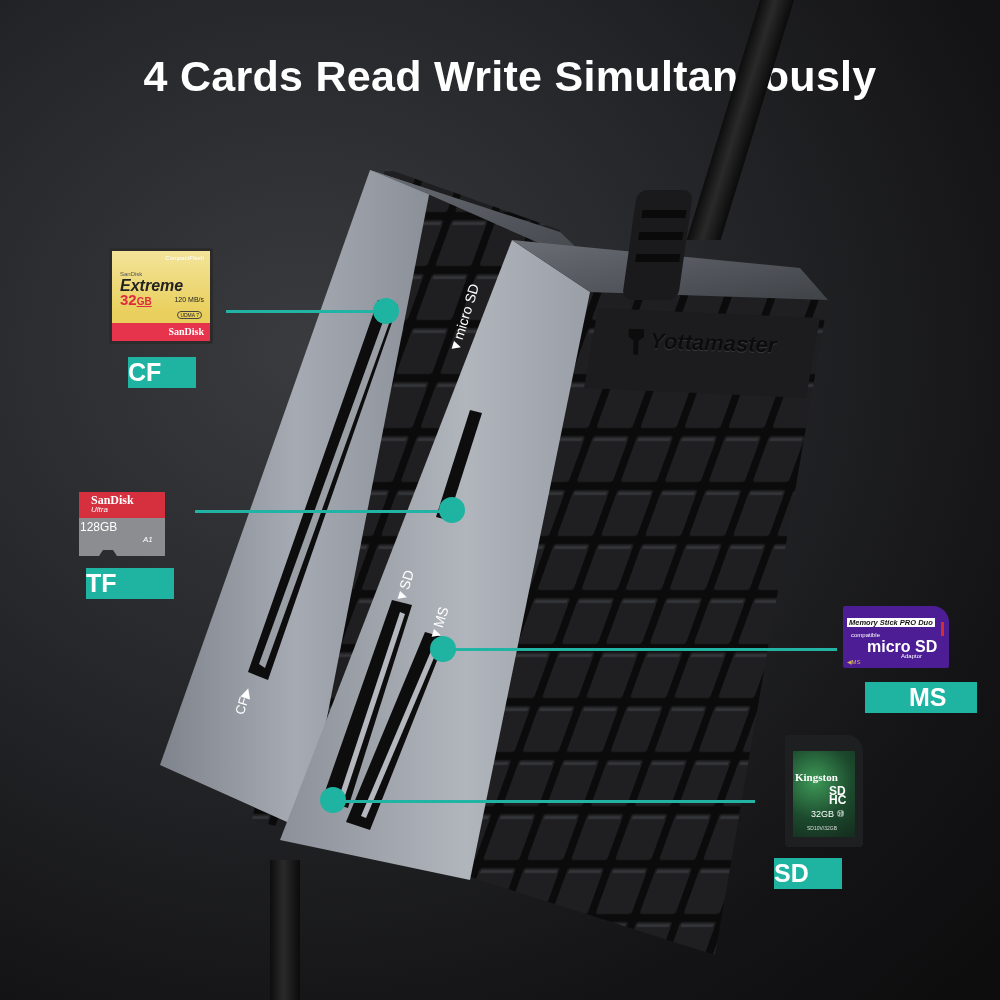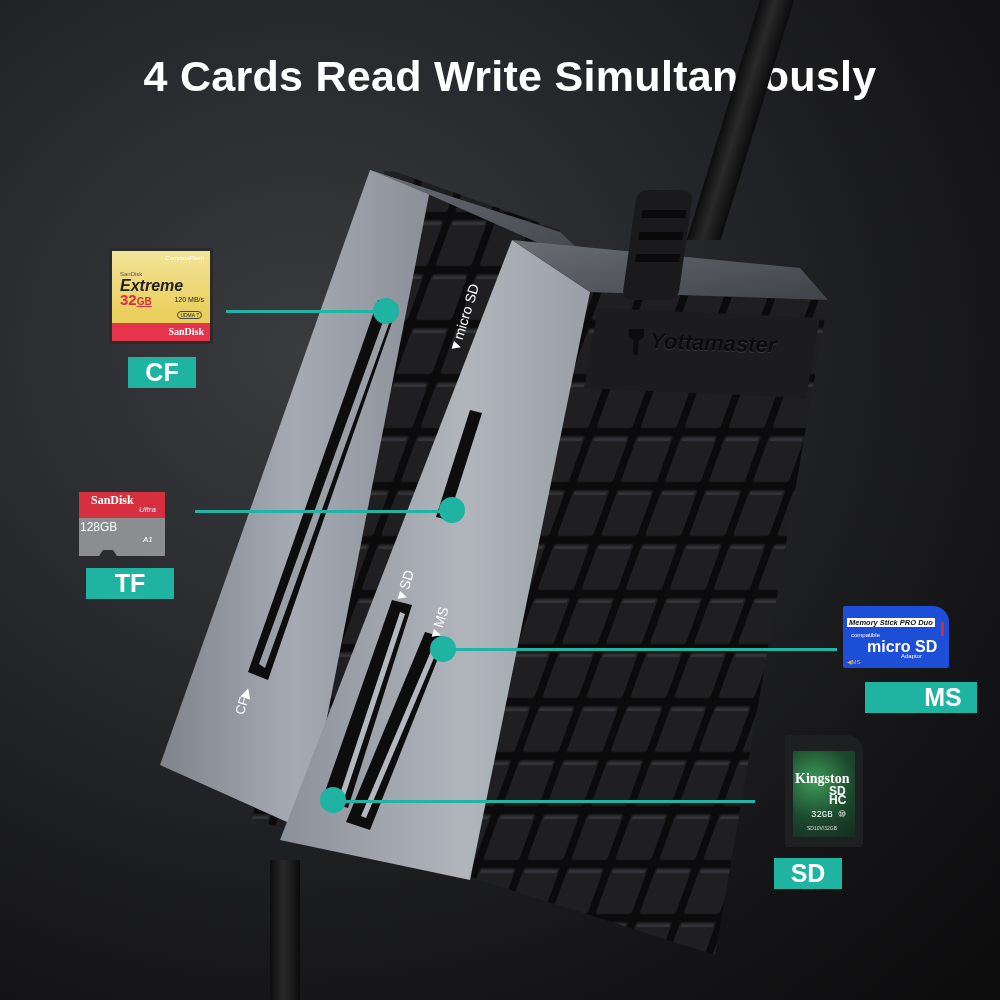--- a/index.html
+++ b/index.html
@@ -2,28 +2,28 @@
 <html><head>
 <meta charset="utf-8">
 <style>
   html,body{margin:0;padding:0;}
   body{width:1000px;height:1000px;overflow:hidden;position:relative;
     background:radial-gradient(ellipse at 30% 35%, #3a3b3e 0%, #26272a 40%, #141416 75%, #0c0c0d 100%);
     font-family:"Liberation Sans","DejaVu Sans",sans-serif;}
   .abs{position:absolute;}
   #headline{left:0;top:52px;width:1020px;text-align:center;color:#fff;font-weight:bold;font-size:43px;letter-spacing:0.3px;}
   
-  .badge{position:absolute;background:#1fb3a2;color:#fff;font-weight:bold;font-size:25px;text-align:center;line-height:31px;height:31px;}
+  .badge{position:absolute;background:#1fb3a2;color:#fff;font-weight:bold;font-size:25px;line-height:31px;height:31px;}
   .leader{position:absolute;height:3px;background:#21b3a3;}
   .dot{position:absolute;width:26px;height:26px;border-radius:50%;background:#1fb3a2;}
   
   .cf-card{left:109px;top:248px;width:104px;height:96px;background:linear-gradient(180deg,#f3e49a 0%,#e9cf5c 70%);border:3px solid #2b2b2b;box-sizing:border-box;border-radius:3px;}
   .cf-card .foot{position:absolute;left:0;right:0;bottom:0;height:18px;background:#e5344b;color:#fff;font-size:10px;text-align:right;padding-right:6px;line-height:18px;font-family:"Liberation Serif",serif;font-weight:bold;}
   .tf-card{left:77px;top:490px;width:90px;height:68px;}
-  .ms-card{left:843px;top:606px;width:106px;height:62px;background:#1d4ed8;border-radius:2px 16px 2px 2px;}
+  .ms-card{left:843px;top:606px;width:106px;height:62px;background:#4c1d95;border-radius:2px 16px 2px 2px;}
   .sd-card{left:785px;top:735px;width:78px;height:112px;background:#1e1f20;border-radius:3px 16px 3px 3px;}
   .cable{position:absolute;background:linear-gradient(90deg,#0d0d0d,#2a2a2b 45%,#0b0b0b);}
 </style>
 </head>
 <body>
 
 <div id="headline" class="abs">4 Cards Read Write Simultaneously</div>
 
 <div class="cable" style="left:640px;top:0;width:34px;height:240px;transform:skewX(-17deg);transform-origin:top left;left:760px;"></div>
 <div class="cable" style="left:270px;top:860px;width:30px;height:140px;"></div>
@@ -111,39 +111,39 @@
   <div class="foot">SanDisk</div>
 </div>
 <div class="badge" style="left:128px;top:357px;width:68px;">CF</div>
 
 <div class="abs tf-card">
   <svg width="90" height="68" viewBox="0 0 90 68">
     <path d="M2 2 H86 Q88 2 88 4 V66 H40 L36 60 H26 L22 66 H2 Z" fill="#8c8d90"></path>
     <path d="M2 2 H86 Q88 2 88 4 V28 H2 Z" fill="#d6303f"></path>
   </svg>
   <div class="abs" style="left:14px;top:3px;color:#fff;font-family:'Liberation Serif',serif;font-weight:bold;font-size:12px;">SanDisk</div>
-  <div class="abs" style="left:14px;top:15px;color:#fff;font-style:italic;font-size:8px;margin-left:48px;">Ultra</div>
+  <div class="abs" style="left:14px;top:15px;color:#fff;font-style:italic;font-size:8px;">Ultra</div>
   <div class="abs" style="left:3px;top:30px;color:#fff;font-size:12px;">128GB</div>
   <div class="abs" style="left:26px;top:45px;color:#fff;font-size:8px;font-style:italic;margin-left:40px;">A1</div>
 </div>
 <div class="badge" style="left:86px;top:568px;width:88px;">TF</div>
 
 <div class="abs ms-card">
   <div class="abs" style="left:4px;top:12px;background:#fff;color:#111;font-size:7.5px;font-weight:bold;font-style:italic;padding:0 2px;">Memory Stick PRO Duo</div>
   <div class="abs" style="left:8px;top:26px;color:#fff;font-size:6px;">compatible</div>
   <div class="abs" style="left:24px;top:32px;color:#fff;font-size:16px;font-weight:bold;">micro SD</div>
   <div class="abs" style="left:58px;top:47px;color:#fff;font-size:6px;">Adaptor</div>
   <div class="abs" style="left:4px;top:52px;color:#d1b15a;font-size:6px;">◀MS</div>
   <div class="abs" style="right:5px;top:16px;width:3px;height:14px;background:#d42d2d;"></div>
 </div>
 <div class="badge" style="left:865px;top:682px;width:68px;padding-left:44px;">MS</div>
 
 <div class="abs sd-card">
   <div class="abs" style="left:8px;top:16px;width:62px;height:86px;background:radial-gradient(circle at 35% 35%,#3e9a58 0%,#1c4a2d 55%,#142b1e 100%);"></div>
-  <div class="abs" style="left:10px;top:36px;color:#fff;font-family:'Liberation Serif',serif;font-size:14px;font-weight:bold;">Kingston</div>
+  <div class="abs" style="left:10px;top:36px;color:#fff;font-family:'Liberation Serif',serif;font-size:11px;font-weight:bold;">Kingston</div>
   <div class="abs" style="left:44px;top:52px;color:#fff;font-size:12px;font-weight:bold;width:22px;line-height:9px;">SD HC</div>
-  <div class="abs" style="left:26px;top:74px;color:#fff;font-size:9px;font-family:Liberation Mono, monospace;">
+  <div class="abs" style="left:26px;top:74px;color:#fff;font-size:9px;">
     <span>32GB</span>
     <span>⑩</span>
   </div>
   <div class="abs" style="left:22px;top:90px;color:#ddd;font-size:5px;">SD10V/32GB</div>
 </div>
 <div class="badge" style="left:774px;top:858px;width:68px;">SD</div>
 
 </body></html>

